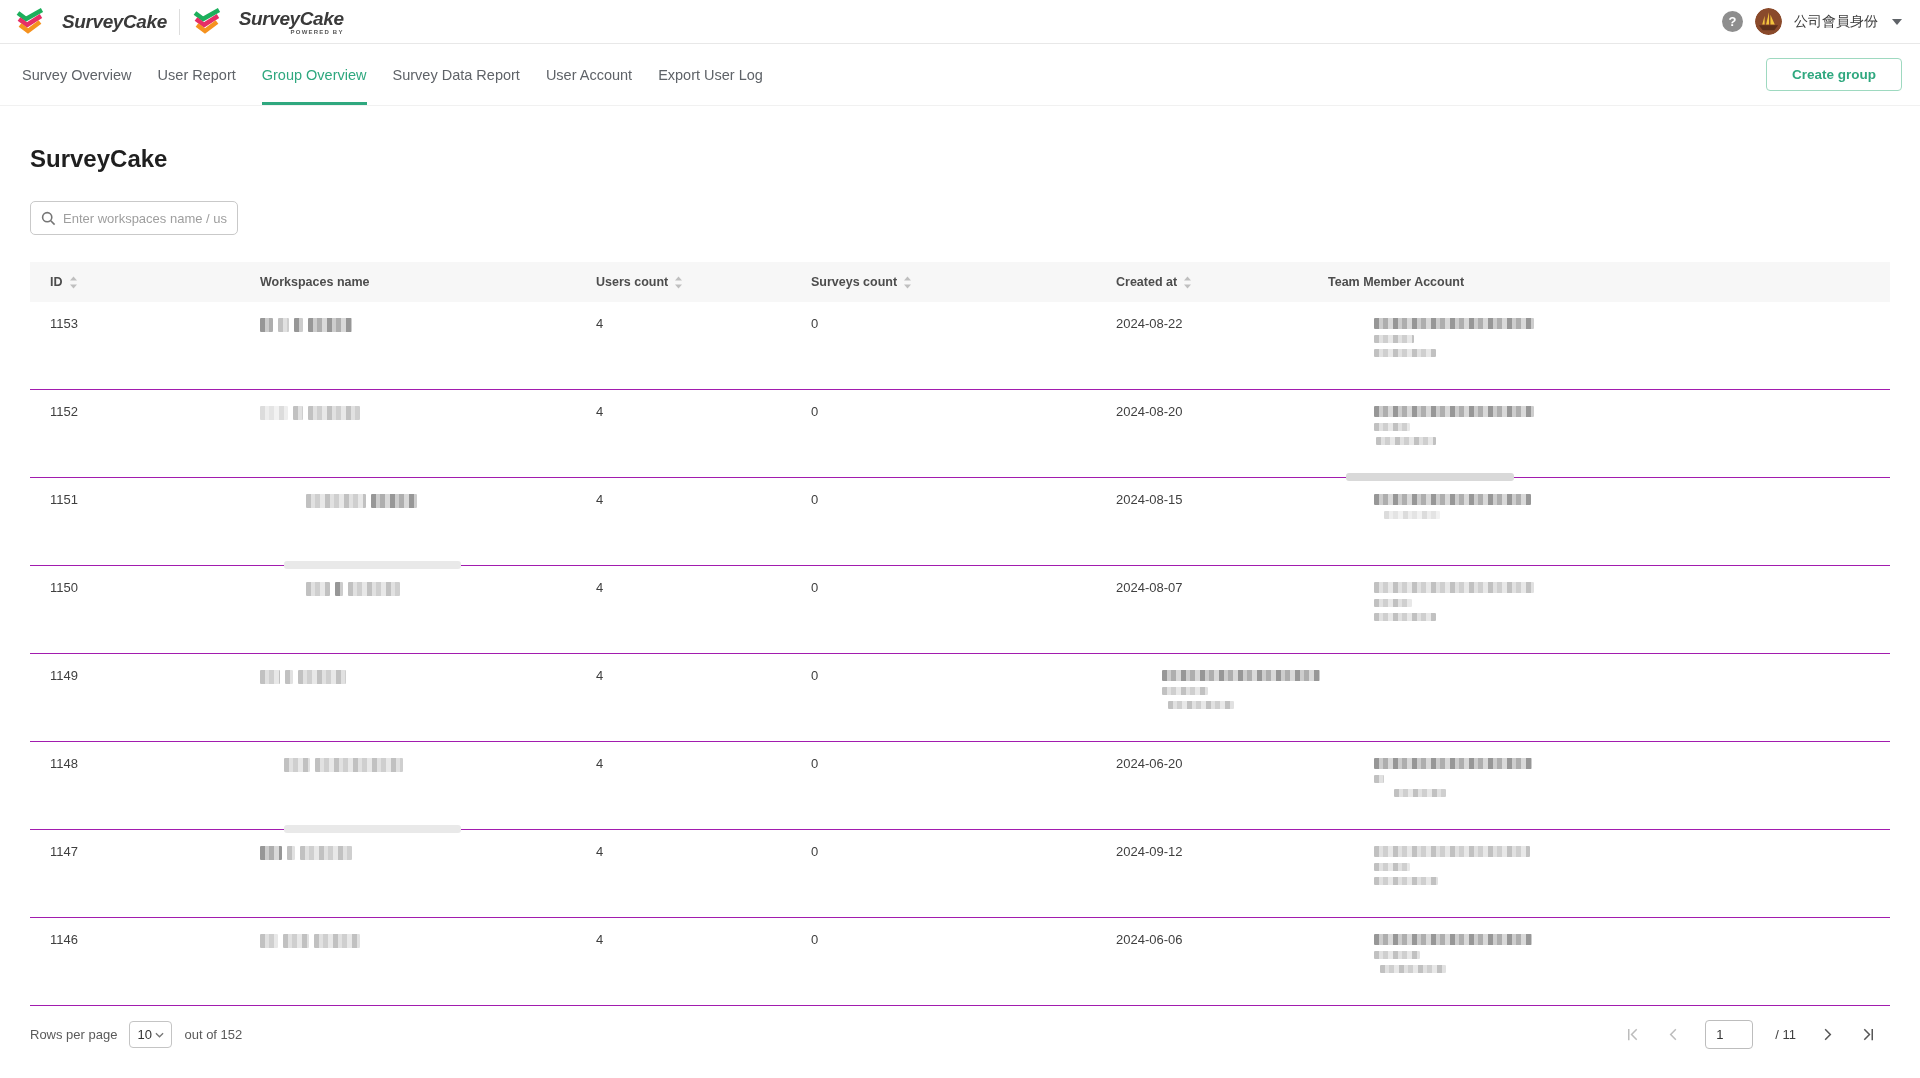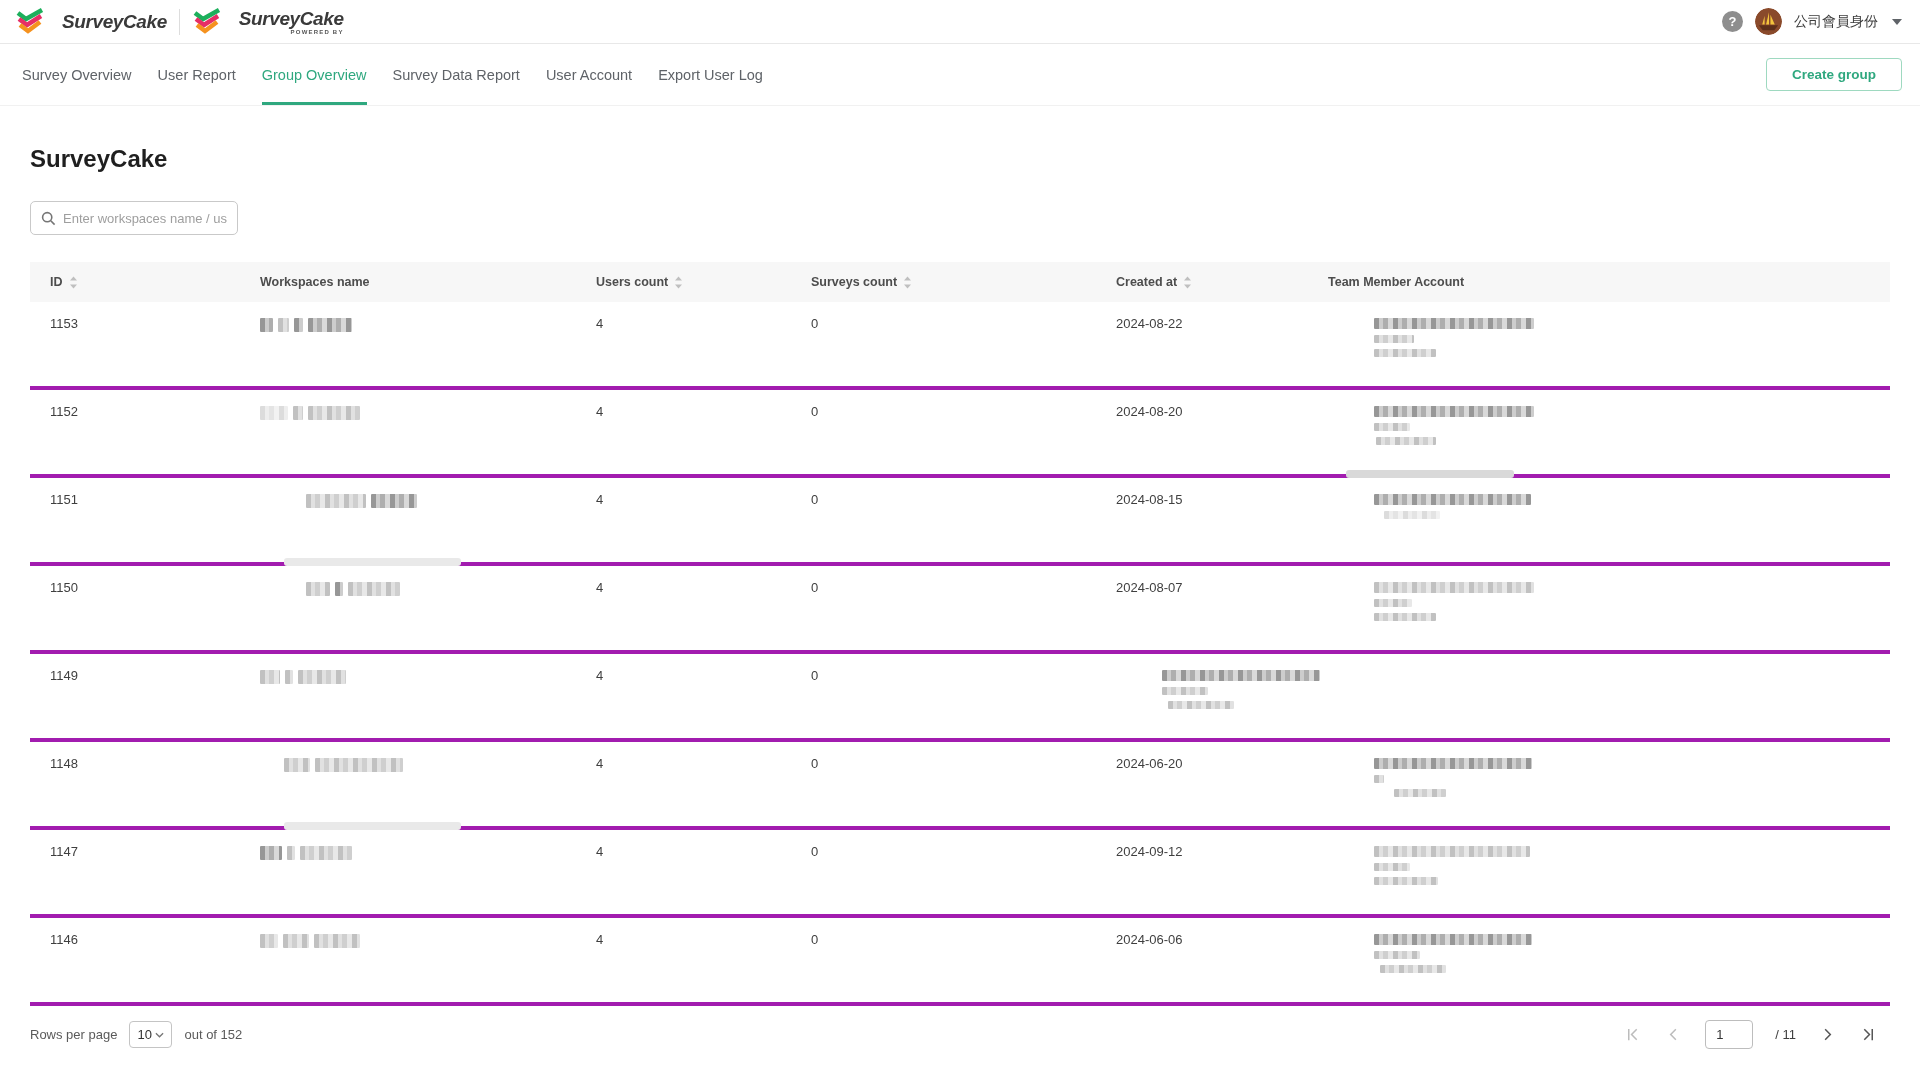--- a/index.html
+++ b/index.html
@@ -43,21 +43,21 @@
   .search input { border:none; outline:none; flex:1; font-size:13px; color:#424242; min-width:0;
     font-family:"Liberation Sans", sans-serif; }
   .search input::placeholder { color:#9e9e9e; }
 
   
   .table { margin-top:27px; }
   .thead, .trow { display:grid; grid-template-columns:210px 336px 215px 305px 212px 1fr; }
   .thead { background:#f7f7f7; height:40px; align-items:center; font-size:12.5px;
     color:#4d4d4d; font-weight:700; }
   .th { padding-left:20px; display:flex; align-items:center; gap:6px; white-space:nowrap; }
-  .trow { height:88px; border-bottom:4px solid #a21caf; position:relative; font-size:13px; color:#3f3f3f; }
+  .trow { height:88px; border-bottom:1px solid #a21caf; position:relative; font-size:13px; color:#3f3f3f; }
   .td { padding:14px 0 0 20px; }
 
   
   .px { display:inline-block; height:14px; border-radius:1px; filter:blur(.6px);
     background:repeating-linear-gradient(90deg,#8f8f8f 0 5px,#c9c9c9 5px 9px,#a8a8a8 9px 14px,#d6d6d6 14px 19px); }
   .px.t1 { opacity:.30; } .px.t2 { opacity:.55; } .px.t3 { opacity:.92; }
   .nameblur { display:inline-flex; gap:5px; margin-top:2px; }
   .teamblur { display:flex; flex-direction:column; align-items:flex-start; gap:6px;
     margin-left:46px; padding-top:2px; }
   .teamblur .px { height:8px; }

